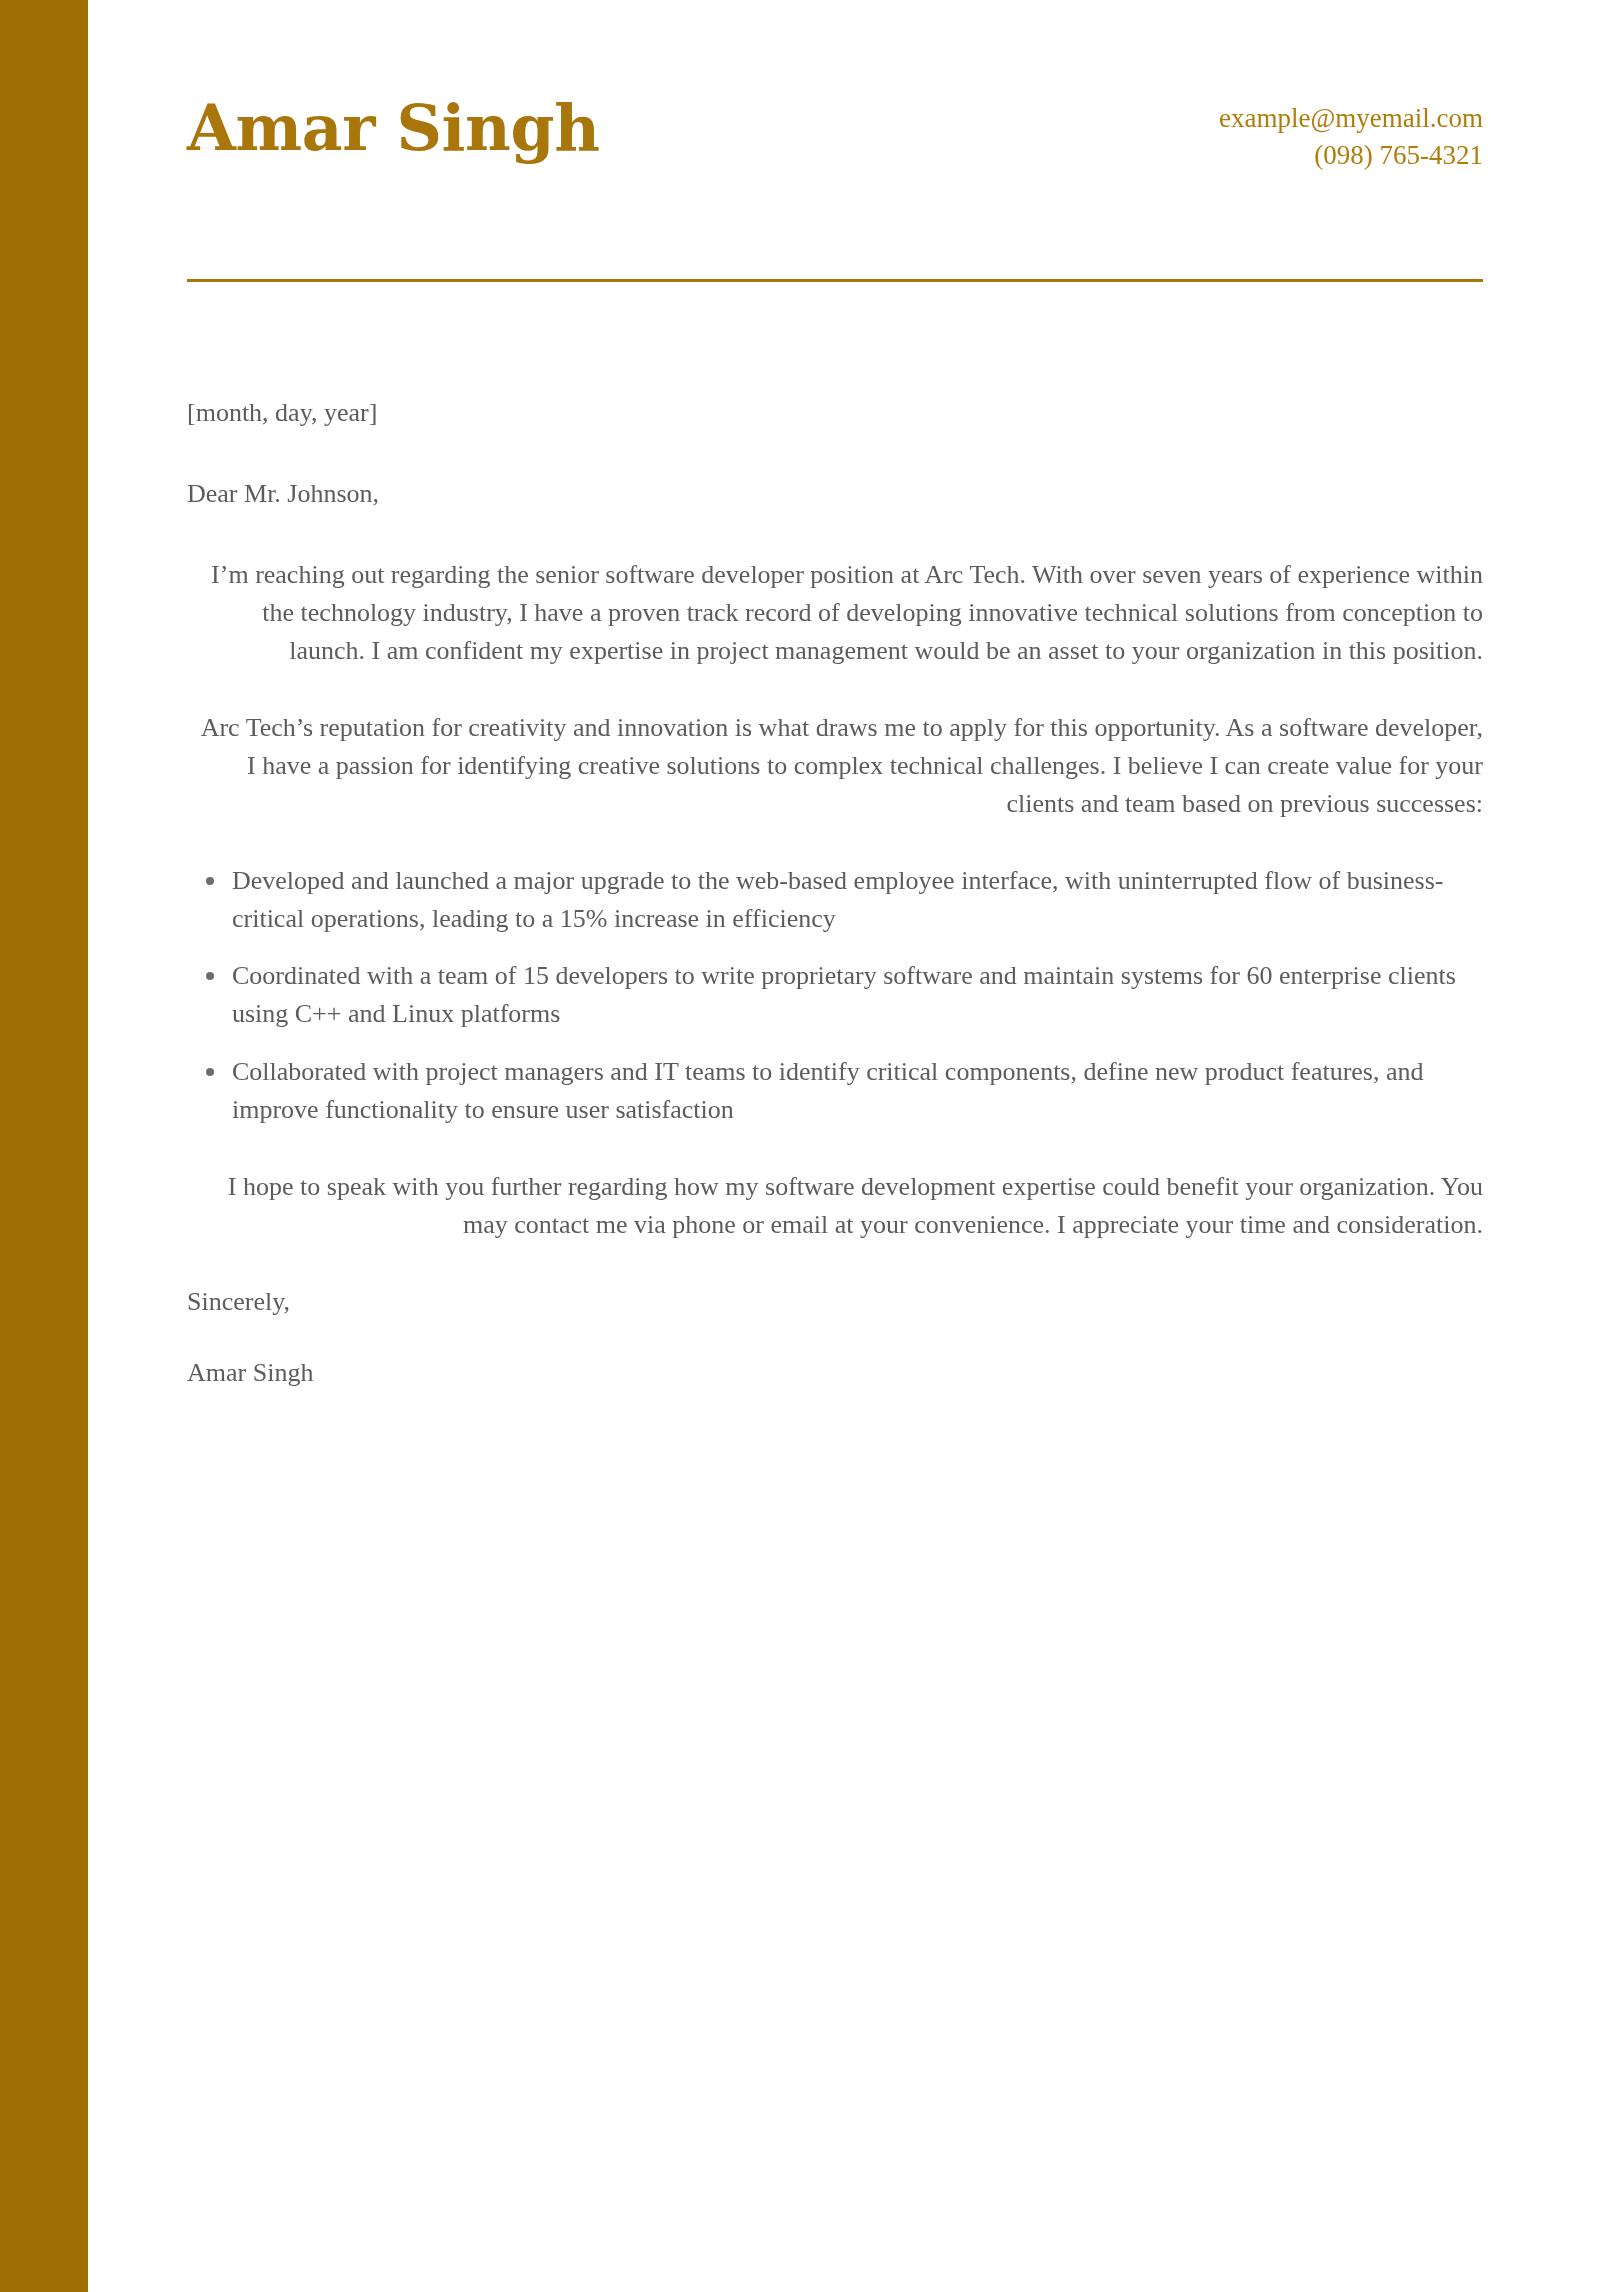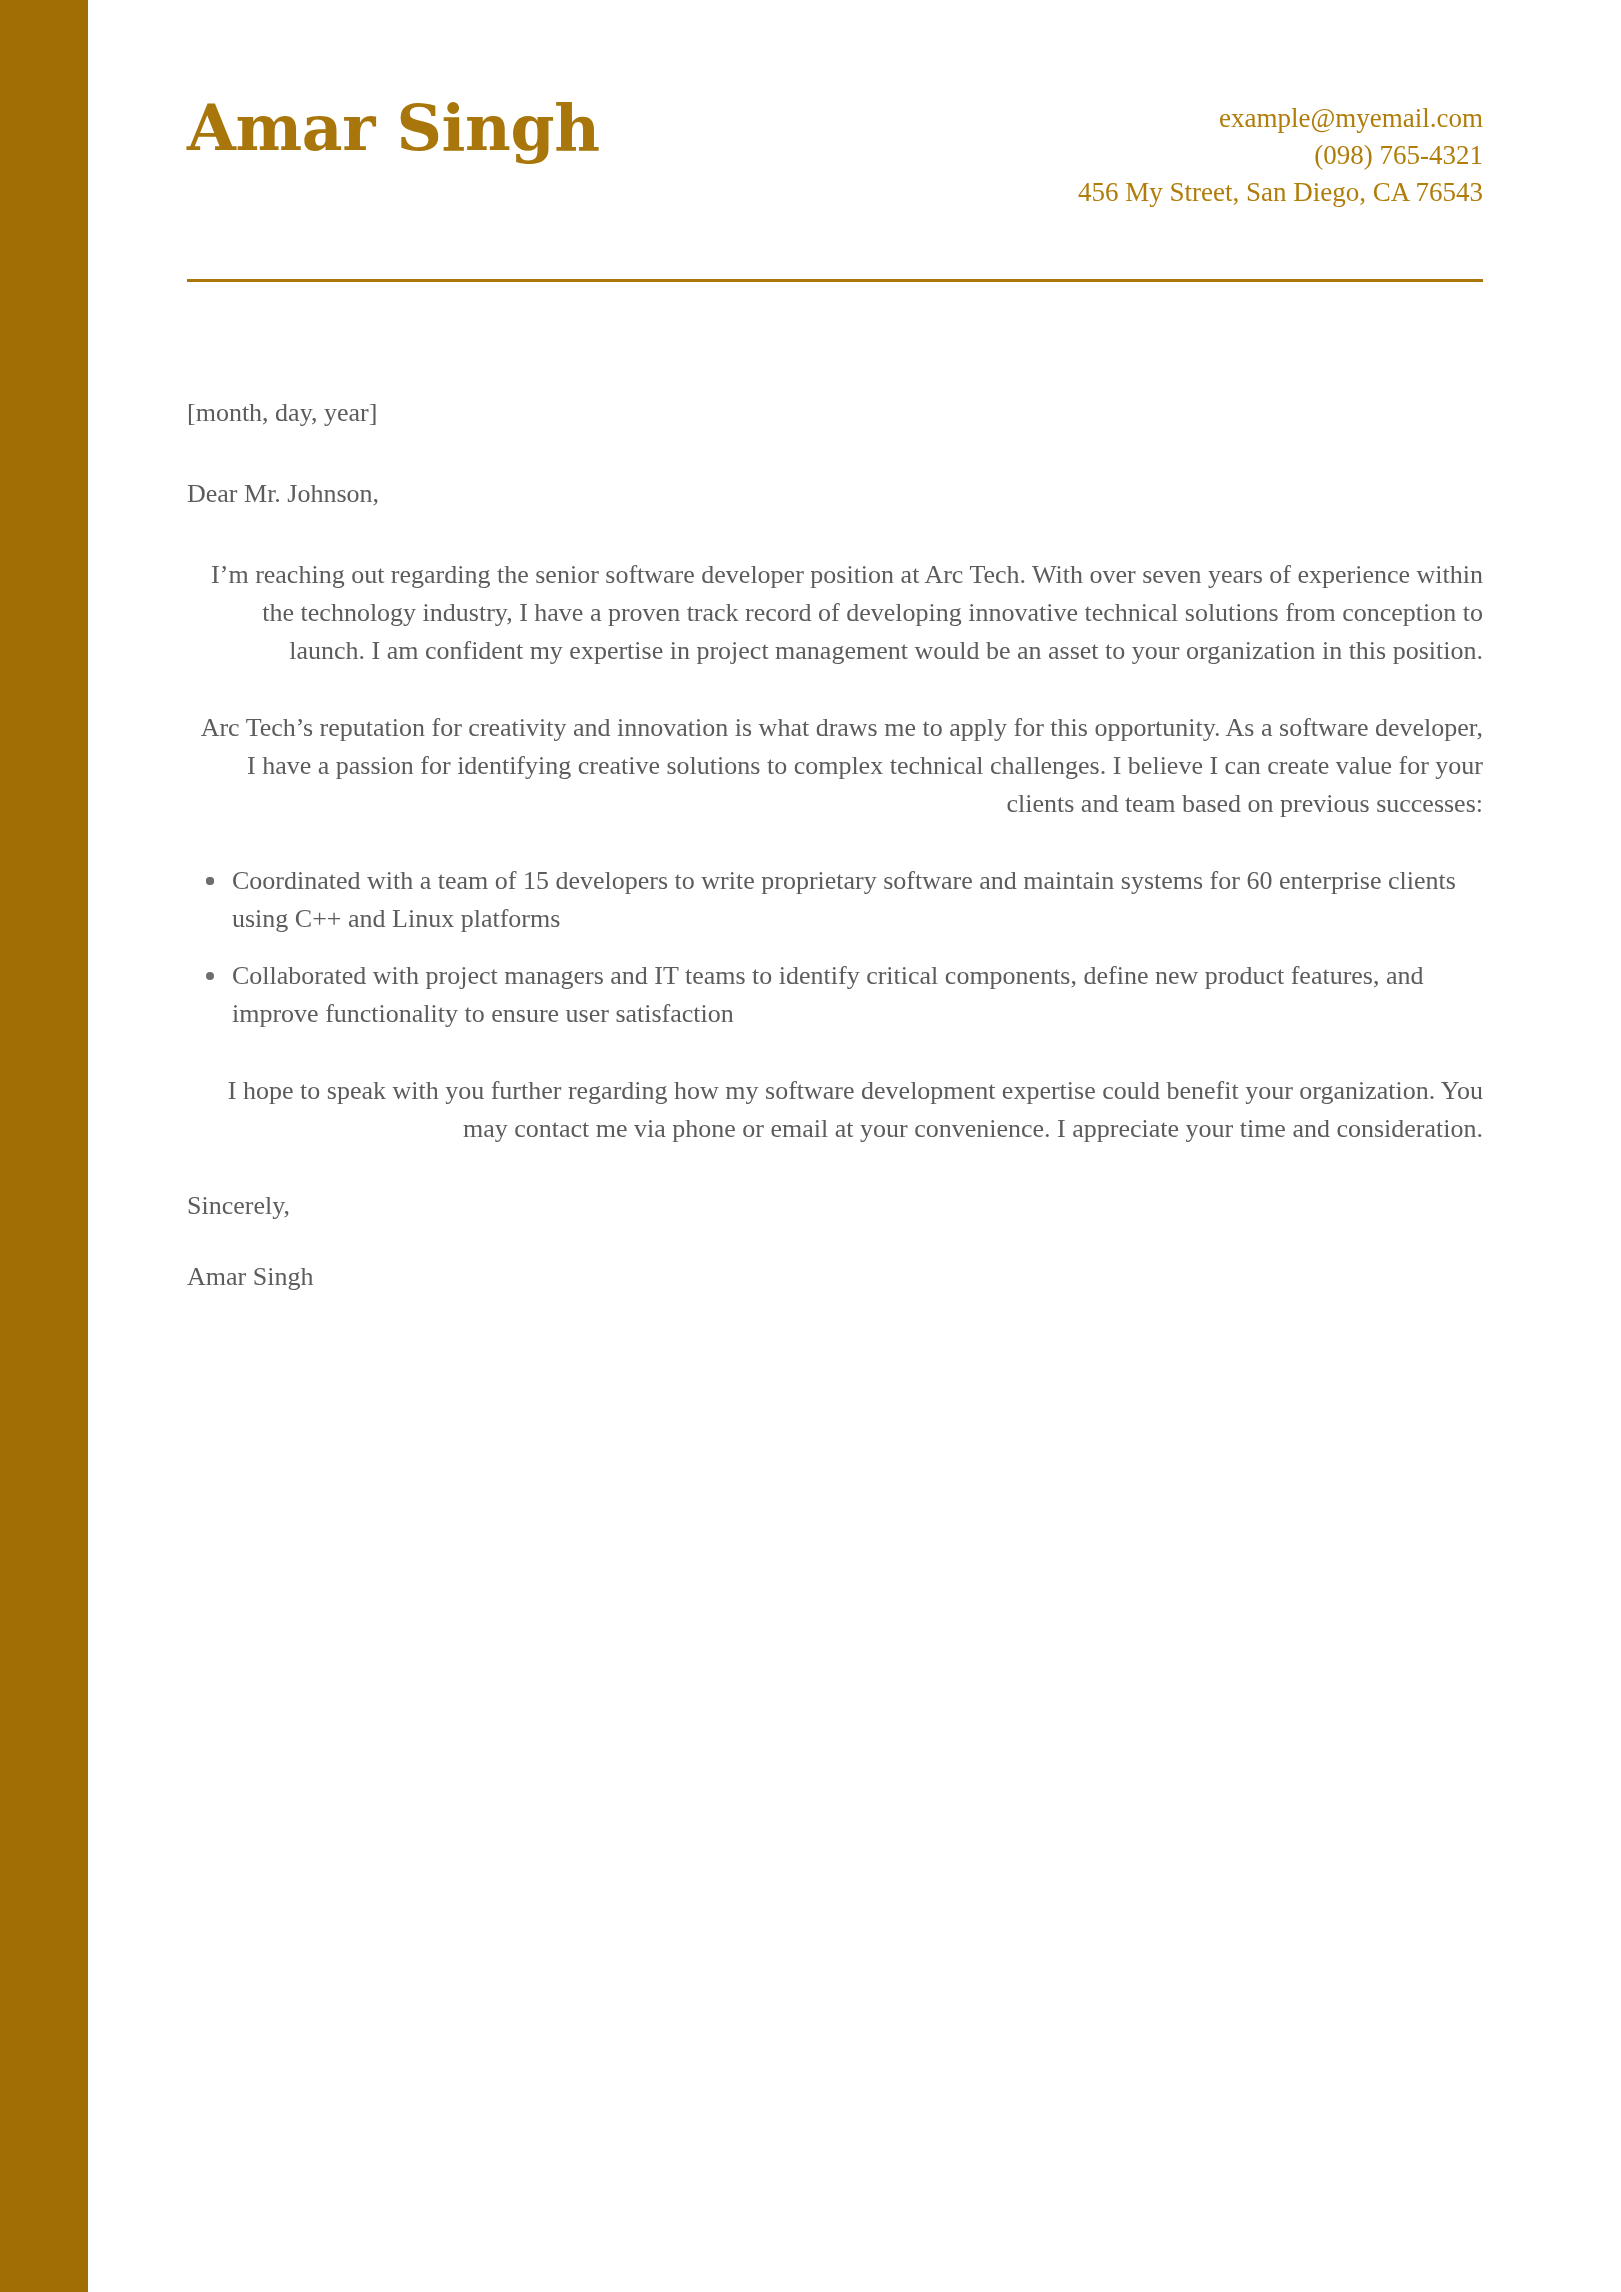--- a/index.html
+++ b/index.html
@@ -145,21 +145,20 @@
 <div id="sheet">
 
   <div id="content">
 
     <div id="header">
       <div id="applicant-name">Amar Singh</div>
 
       <div id="contact-block">
         <div>example@myemail.com</div>
         <div>(098) 765-4321</div>
-        <div>456 My Street, San Diego, CA 76543</div>
       </div>
     </div>
 
   </div>
 
   <div id="header-divider"></div>
 
   <div id="letter-body">
 
 
@@ -167,20 +166,21 @@
 
     <div class="letter-line">Dear Mr. Johnson,</div>
 
     <p class="letter-para">I’m reaching out regarding the senior software developer position at Arc Tech. With over seven years of experience within the technology industry, I have a proven track record of developing innovative technical solutions from conception to launch. I am confident my expertise in project management would be an asset to your organization in this position.</p>
 
     <p class="letter-para">Arc Tech’s reputation for creativity and innovation is what draws me to apply for this opportunity. As a software developer, I have a passion for identifying creative solutions to complex technical challenges. I believe I can create value for your clients and team based on previous successes:</p>
 
     <ul id="achievements-list">
       <li>
         <span class="bullet-dot"></span>
+        <span>Developed and launched a major upgrade to the web-based employee interface, with uninterrupted flow of business-critical operations, leading to a 15% increase in efficiency</span>
       </li>
       <li>
         <span class="bullet-dot"></span>
         <span>Coordinated with a team of 15 developers to write proprietary software and maintain systems for 60 enterprise clients using C++ and Linux platforms</span>
       </li>
       <li>
         <span class="bullet-dot"></span>
         <span>Collaborated with project managers and IT teams to identify critical components, define new product features, and improve functionality to ensure user satisfaction</span>
       </li>
     </ul>

